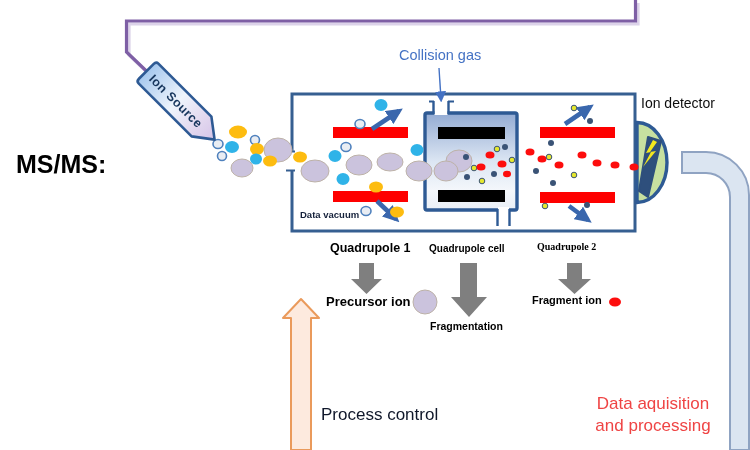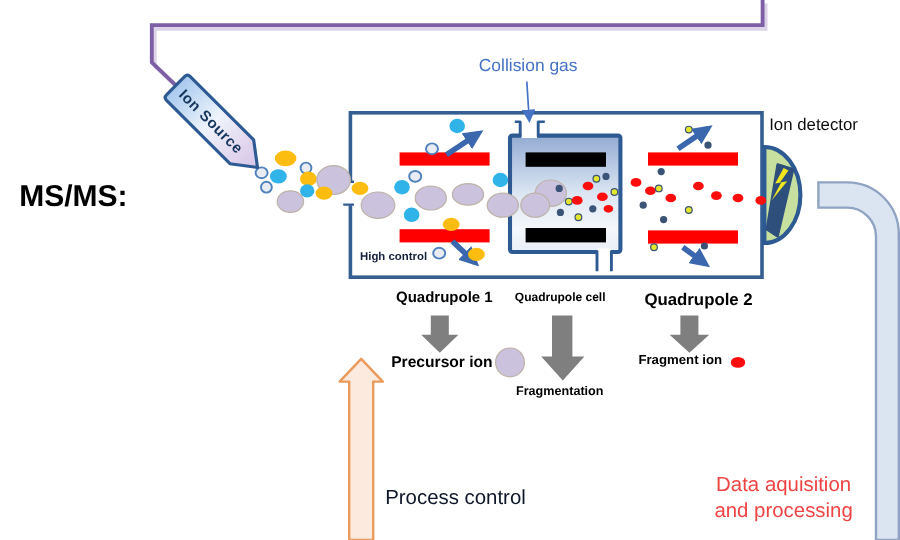--- a/index.html
+++ b/index.html
@@ -6,21 +6,21 @@
   body{width:750px;height:450px;position:relative;background:#ffffff;overflow:hidden;
        font-family:"Liberation Sans",sans-serif;}
   #stage{position:absolute;left:0;top:0;}
   .lbl{position:absolute;white-space:nowrap;color:#111;}
   .lbl-title{left:16px;top:150px;font-size:25px;font-weight:700;color:#000;}
   .lbl-gas{left:399px;top:47px;font-size:14.5px;color:#4472c4;}
   .lbl-detector{left:641px;top:95px;font-size:14px;color:#0d0d0d;}
   .lbl-vacuum{left:300px;top:209px;font-size:9.5px;font-weight:700;color:#14203a;}
   .lbl-q1{left:330px;top:241px;width:84px;text-align:left;font-size:12.5px;font-weight:700;color:#000;}
   .lbl-cc{left:429px;top:243px;width:62px;text-align:center;font-size:10px;font-weight:700;color:#000;}
-  .lbl-q2{left:537px;top:241px;width:84px;text-align:center;font-size:14px;font-weight:700;color:#000;}
+  .lbl-q2{left:537px;top:241px;width:84px;text-align:left;font-size:10px;font-weight:700;color:#000;font-family:Liberation Serif, serif;}
   .lbl-precursor{left:326px;top:294px;font-size:13px;font-weight:600;color:#000;}
   .lbl-fragmentation{left:430px;top:320px;font-size:10.5px;font-weight:600;color:#000;}
   .lbl-fragment{left:532px;top:294px;font-size:11px;font-weight:600;color:#000;}
   .lbl-process{left:321px;top:405px;font-size:17px;color:#0f172a;}
   .lbl-dataacq{left:577px;top:393px;width:152px;text-align:center;font-size:17px;
                line-height:1.3;color:#ef4444;white-space:nowrap;}
   .srcText{font-family:"Liberation Sans",sans-serif;font-size:12.5px;font-weight:600;
            fill:#17365d;letter-spacing:0.5px;}
 </style>
 </head>
@@ -165,21 +165,21 @@
 
   <g transform="translate(181,106) rotate(45)">
     <path d="M-46,-14 L29,-14 L47.5,0 L29,14 L-46,14 Q-49,14 -49,10.5 L-49,-10.5 Q-49,-14 -46,-14 Z" fill="url(#gradSrc)" stroke="#2e5a94" stroke-width="2.6" stroke-linejoin="round"></path>
     <text class="srcText" x="-7" y="4.5" text-anchor="middle">Ion Source</text>
   </g>
 </svg>
 
 <div class="lbl lbl-title">MS/MS:</div>
 <div class="lbl lbl-gas">Collision gas</div>
 <div class="lbl lbl-detector">Ion detector</div>
-<div class="lbl lbl-vacuum">High control</div>
+<div class="lbl lbl-vacuum">Data vacuum</div>
 <div class="lbl lbl-q1">Quadrupole 1</div>
 <div class="lbl lbl-cc">Quadrupole cell</div>
 <div class="lbl lbl-q2">Quadrupole 2</div>
 <div class="lbl lbl-precursor">Precursor ion</div>
 <div class="lbl lbl-fragmentation">Fragmentation</div>
 <div class="lbl lbl-fragment">Fragment ion</div>
 <div class="lbl lbl-process">Process control</div>
 <div class="lbl lbl-dataacq">
   <div>Data aquisition</div>
   <div>and processing</div>

